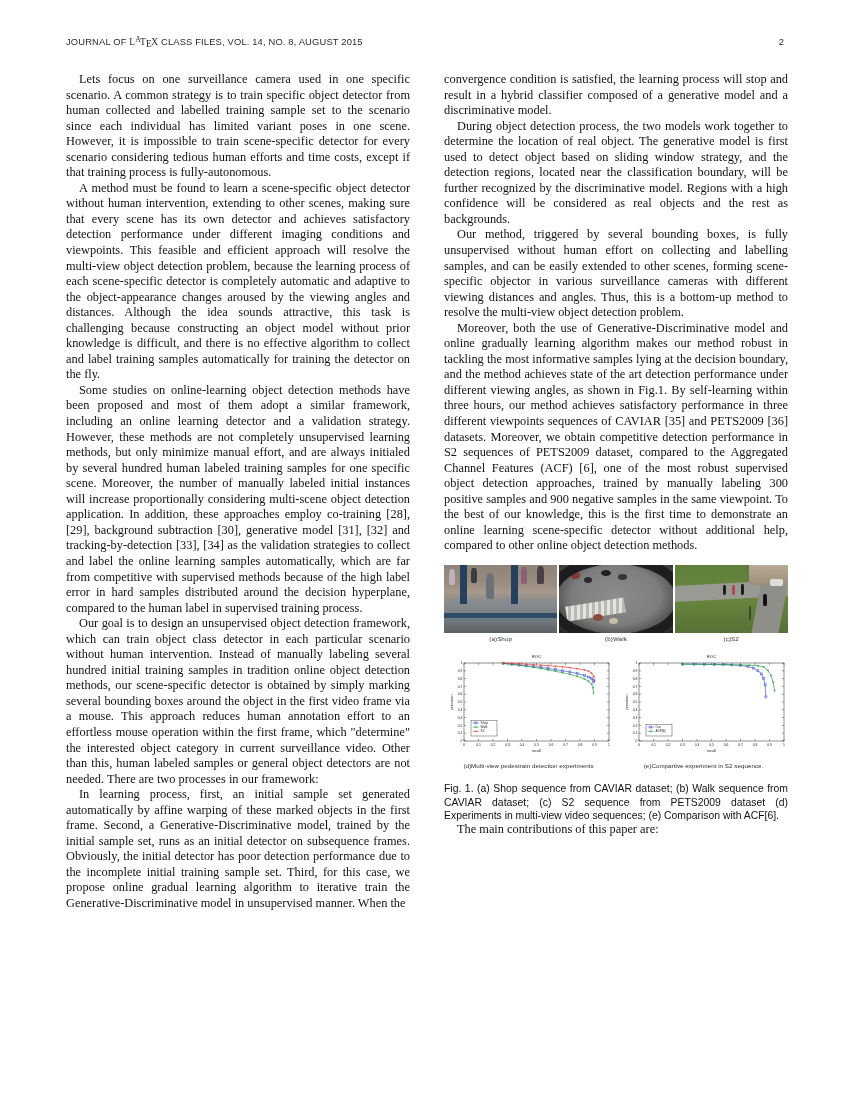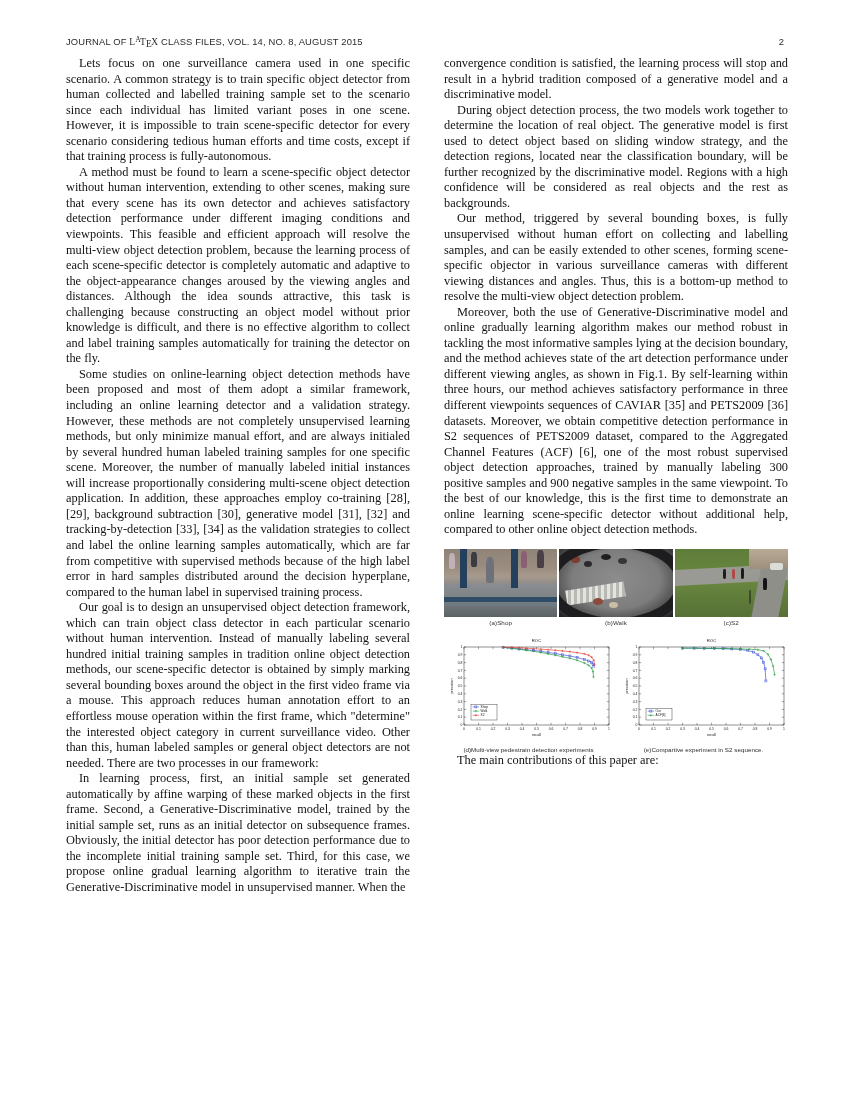--- a/index.html
+++ b/index.html
@@ -33,21 +33,21 @@
   }
   .runhead .latex { font-family: "Liberation Serif", serif; font-size: 9.4px; }
   .runhead .latex .a { font-size: 7.6px; position: relative; top: -2.6px; letter-spacing: -0.6px;}
   .runhead .latex .e { position: relative; top: 2.2px; letter-spacing: -0.4px; }
   .runhead .folio { font-size: 9.4px; }
 
   
   .cols {
     position: absolute;
     left: 66px;
-    top: 56px;
+    top: 72px;
     width: 722px;
     height: 1010px;
   }
   .col {
     position: absolute;
     top: 0;
     width: 344px;
   }
   .col-left  { left: 0; }
   .col-right { left: 378px; }
@@ -205,21 +205,21 @@
 
     <div class="col col-left">
       <p class="body">Lets focus on one surveillance camera used in one specific scenario. A common strategy is to train specific object detector from human collected and labelled training sample set to the scenario since each individual has limited variant poses in one scene. However, it is impossible to train scene-specific detector for every scenario considering tedious human efforts and time costs, except if that training process is fully-autonomous.</p>
       <p class="body">A method must be found to learn a scene-specific object detector without human intervention, extending to other scenes, making sure that every scene has its own detector and achieves satisfactory detection performance under different imaging conditions and viewpoints. This feasible and efficient approach will resolve the multi-view object detection problem, because the learning process of each scene-specific detector is completely automatic and adaptive to the object-appearance changes aroused by the viewing angles and distances. Although the idea sounds attractive, this task is challenging because constructing an object model without prior knowledge is difficult, and there is no effective algorithm to collect and label training samples automatically for training the detector on the fly.</p>
       <p class="body">Some studies on online-learning object detection methods have been proposed and most of them adopt a similar framework, including an online learning detector and a validation strategy. However, these methods are not completely unsupervised learning methods, but only minimize manual effort, and are always initialed by several hundred human labeled training samples for one specific scene. Moreover, the number of manually labeled initial instances will increase proportionally considering multi-scene object detection application. In addition, these approaches employ co-training [28], [29], background subtraction [30], generative model [31], [32] and tracking-by-detection [33], [34] as the validation strategies to collect and label the online learning samples automatically, which are far from competitive with supervised methods because of the high label error in hard samples distributed around the decision hyperplane, compared to the human label in supervised training process.</p>
       <p class="body">Our goal is to design an unsupervised object detection framework, which can train object class detector in each particular scenario without human intervention. Instead of manually labeling several hundred initial training samples in tradition online object detection methods, our scene-specific detector is obtained by simply marking several bounding boxes around the object in the first video frame via a mouse. This approach reduces human annotation effort to an effortless mouse operation within the first frame, which "determine" the interested object category in current surveillance video. Other than this, human labeled samples or general object detectors are not needed. There are two processes in our framework:</p>
       <p class="body">In learning process, first, an initial sample set generated automatically by affine warping of these marked objects in the first frame. Second, a Generative-Discriminative model, trained by the initial sample set, runs as an initial detector on subsequence frames. Obviously, the initial detector has poor detection performance due to the incomplete initial training sample set. Third, for this case, we propose online gradual learning algorithm to iterative train the Generative-Discriminative model in unsupervised manner. When the</p>
     </div>
 
     <div class="col col-right">
-      <p class="body noindent">convergence condition is satisfied, the learning process will stop and result in a hybrid tradition composed of a generative model and a discriminative model.</p>
+      <p class="body noindent">convergence condition is satisfied, the learning process will stop and result in a hybrid classifier composed of a generative model and a discriminative model.</p>
       <p class="body">During object detection process, the two models work together to determine the location of real object. The generative model is first used to detect object based on sliding window strategy, and the detection regions, located near the classification boundary, will be further recognized by the discriminative model. Regions with a high confidence will be considered as real objects and the rest as backgrounds.</p>
       <p class="body">Our method, triggered by several bounding boxes, is fully unsupervised without human effort on collecting and labelling samples, and can be easily extended to other scenes, forming scene-specific objector in various surveillance cameras with different viewing distances and angles. Thus, this is a bottom-up method to resolve the multi-view object detection problem.</p>
       <p class="body">Moreover, both the use of Generative-Discriminative model and online gradually learning algorithm makes our method robust in tackling the most informative samples lying at the decision boundary, and the method achieves state of the art detection performance under different viewing angles, as shown in Fig.1. By self-learning within three hours, our method achieves satisfactory performance in three different viewpoints sequences of CAVIAR [35] and PETS2009 [36] datasets. Moreover, we obtain competitive detection performance in S2 sequences of PETS2009 dataset, compared to the Aggregated Channel Features (ACF) [6], one of the most robust supervised object detection approaches, trained by manually labeling 300 positive samples and 900 negative samples in the same viewpoint. To the best of our knowledge, this is the first time to demonstrate an online learning scene-specific detector without additional help, compared to other online object detection methods.</p>
 
       <div class="figure">
 
         <div class="thumbs">
 
           <div class="thumb-wrap">
             <div class="thumb">
@@ -563,18 +563,19 @@
                 <text x="36.5" y="79.19999999999999" font-size="3.2" fill="#222" font-family="&quot;Liberation Sans&quot;, sans-serif">Our</text>
                 <line x1="28.6" y1="82.3" x2="35" y2="82.3" stroke="#1f9a3d" stroke-width="0.55"></line>
                 <line x1="30.6" y1="82.3" x2="33" y2="82.3" stroke="#1f9a3d" stroke-width="0.5"></line>
                 <line x1="31.8" y1="81.1" x2="31.8" y2="83.49999999999999" stroke="#1f9a3d" stroke-width="0.5"></line>
                 <text x="36.5" y="83.39999999999999" font-size="3.2" fill="#222" font-family="&quot;Liberation Sans&quot;, sans-serif">ACF[6]</text>
               </svg>
             <div class="chart-cap">(e)Compartive experiment in S2 sequence.</div>
           </div>
         </div>
 
+        <div class="fig-caption">Fig. 1. (a) Shop sequence from CAVIAR dataset; (b) Walk sequence from CAVIAR dataset; (c) S2 sequence from PETS2009 dataset (d) Experiments in multi-view video sequences; (e) Comparison with ACF[6].</div>
       </div>
 
       <p class="body" style="margin-top:0">The main contributions of this paper are:</p>
     </div>
   </div>
 </div>
 
 </body></html>

